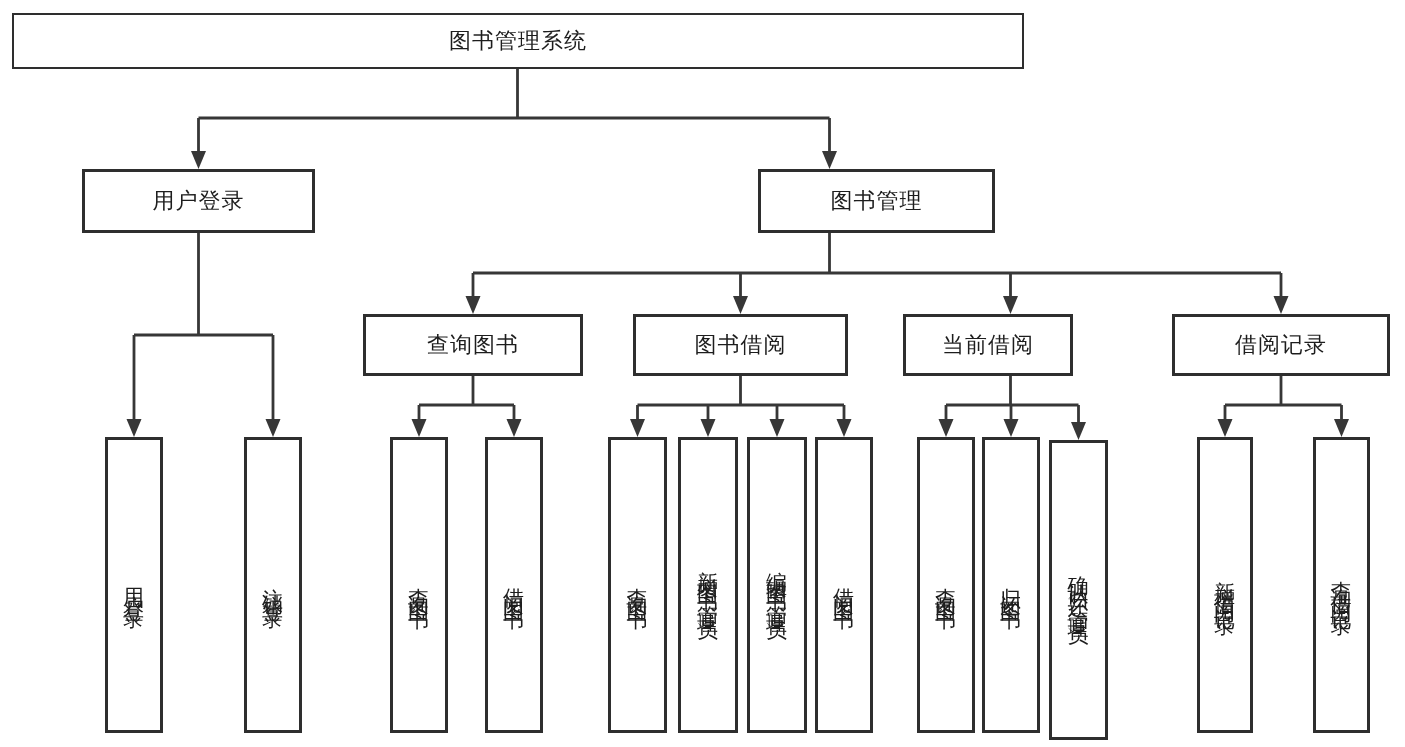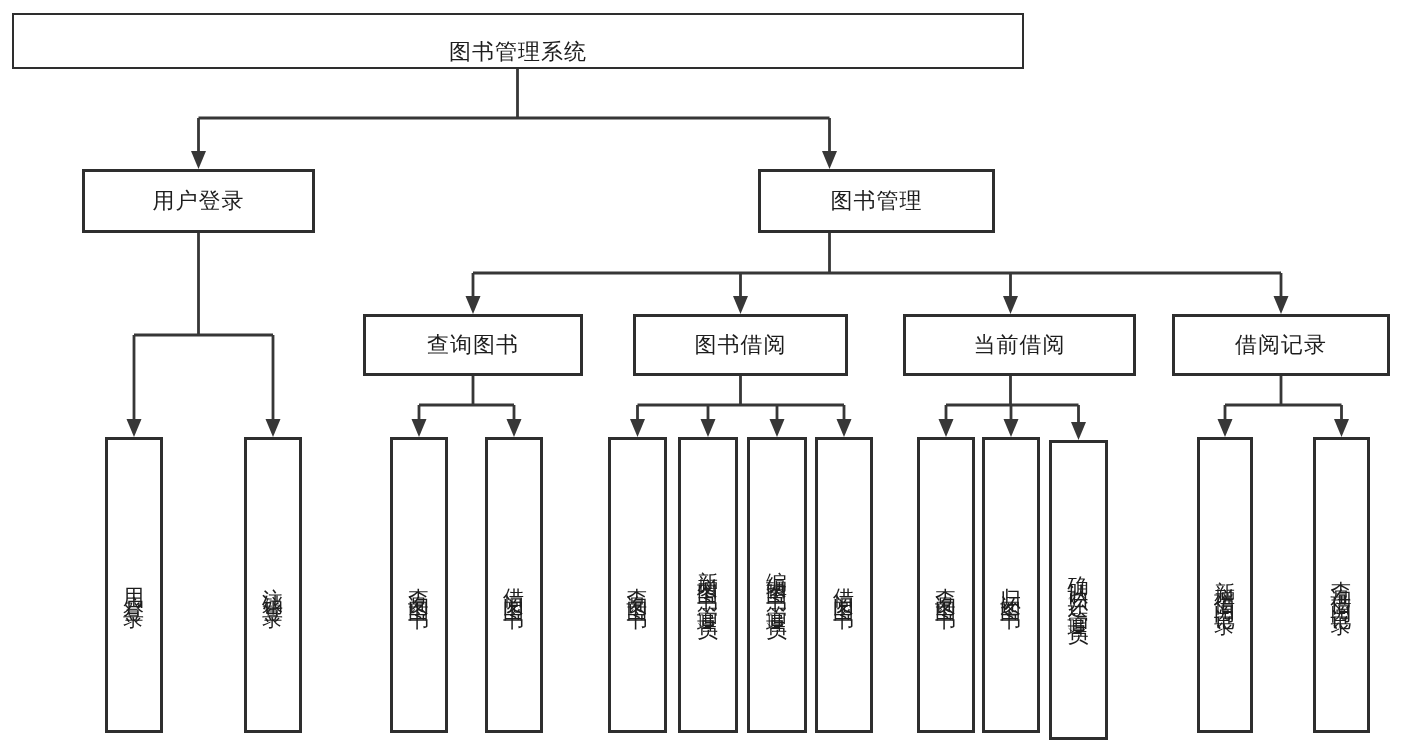--- a/index.html
+++ b/index.html
@@ -41,21 +41,21 @@
     border: 3px solid var(--border);
     background: var(--background);
     display: flex;
     align-items: center;
     justify-content: center;
     color: var(--text);
     font-size: 22px;
     letter-spacing: 1px;
     white-space: nowrap;
   }
-  .node.root { border-width: 2px; align-items: flex-end; }
+  .node.root { border-width: 2px; }
   .leaf {
     position: absolute;
     border: 3px solid var(--border);
     background: var(--background);
     display: flex;
     align-items: center;
     justify-content: center;
     color: var(--text);
   }
   .leaf .vtext {
@@ -128,21 +128,21 @@
   <div class="node" style="left:711px; top:169px; width:237px; height:64px;margin-left:47px;">
     <span>图书管理</span>
   </div>
 
   <div class="node" style="left:363px; top:314px; width:220px; height:62px;">
     <span>查询图书</span>
   </div>
   <div class="node" style="left:633px; top:314px; width:215px; height:62px;justify-content:center;">
     <span>图书借阅</span>
   </div>
-  <div class="node" style="left:903px; top:314px; width:233px; height:62px;">
+  <div class="node" style="left:903px; top:314px; width:170px; height:62px;">
     <span>当前借阅</span>
   </div>
   <div class="node" style="left:1172px; top:314px; width:218px; height:62px;align-items:center;">
     <span>借阅记录</span>
   </div>
 
   <div class="leaf" style="left:105px; top:437px; width:58px; height:296px;">
     <span class="vtext">用户登录</span>
   </div>
   <div class="leaf" style="left:244px; top:437px; width:58px; height:296px;">

